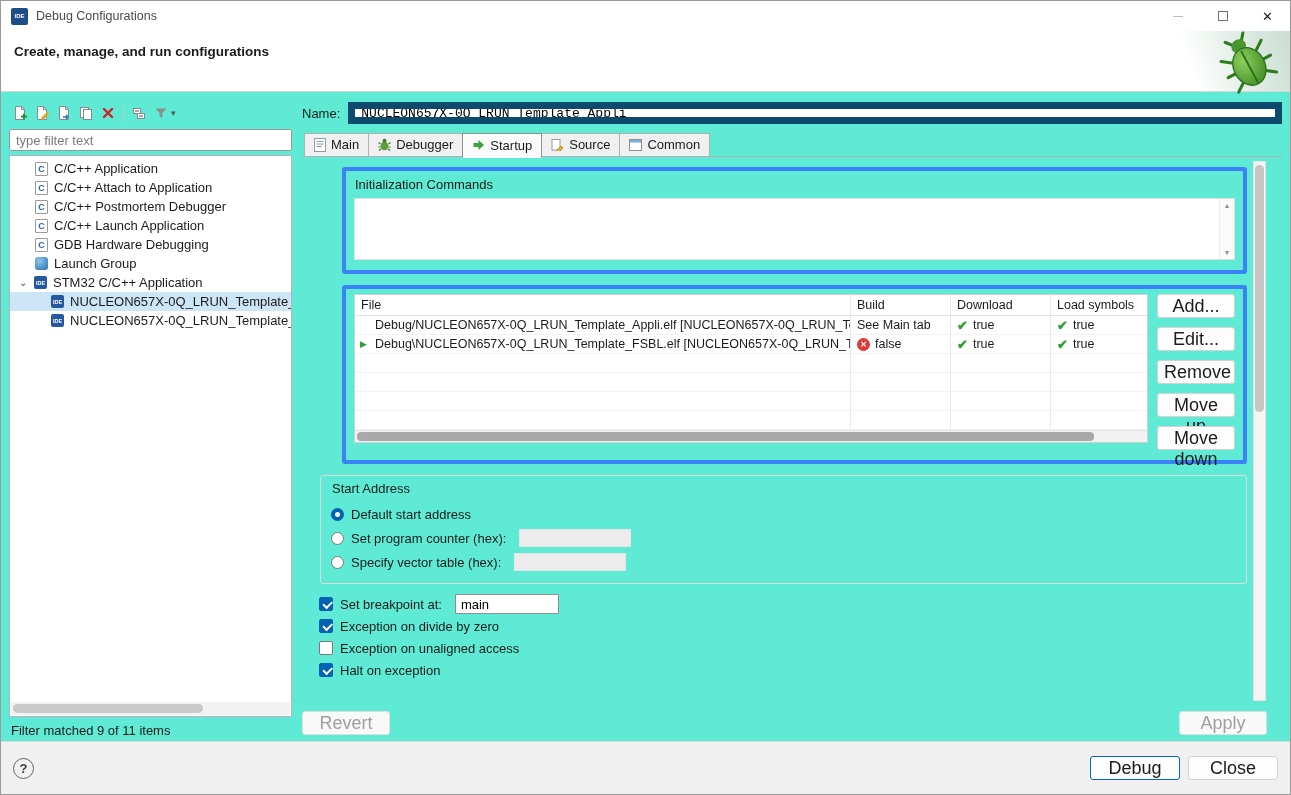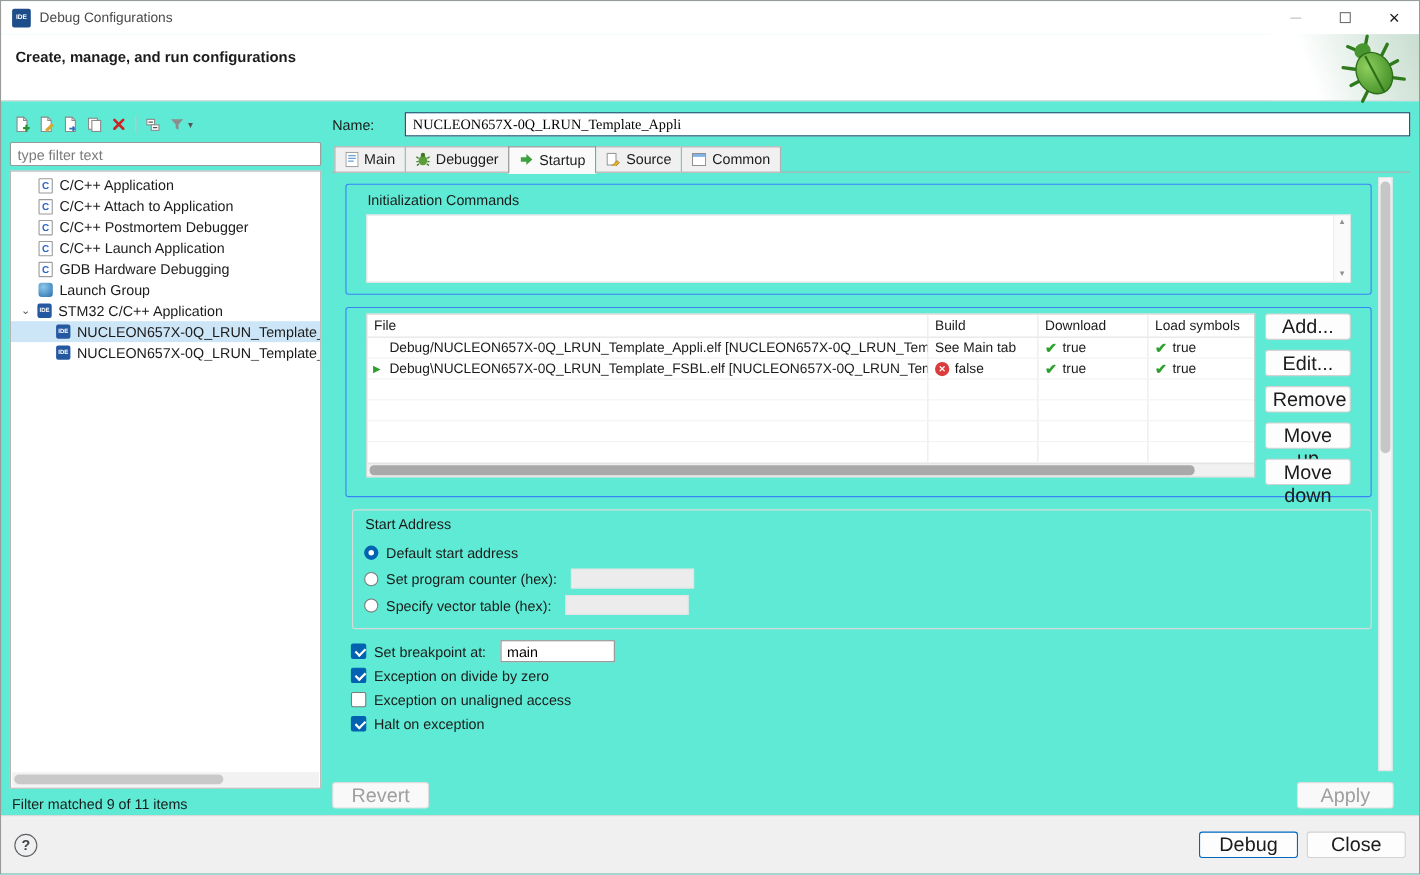--- a/index.html
+++ b/index.html
@@ -55,33 +55,33 @@
     display:flex; align-items:center; justify-content:center; border-radius:2px; }
   .tlabel { overflow:hidden; text-overflow:clip; }
   .tree-hscroll { position:absolute; left:1px; right:1px; bottom:1px; height:13px; background:#f2f2f2; }
   .tree-hscroll .thumb { position:absolute; left:2px; top:2px; height:9px; width:68%; background:#c9c9c9; border-radius:5px; }
   .left-status { height:24px; padding:6px 0 0 2px; font-size:13px; }
 
   
   .right-panel { flex:1; display:flex; flex-direction:column; min-width:0; }
   .name-row { display:flex; align-items:center; gap:8px; flex:0 0 auto; }
   .name-label { font-size:13px; }
-  .name-input { flex:1; height:22px; border:1px solid #0c4a6e; padding:0 6px; font-family:Liberation Serif, serif; font-size:13px; outline:none; background:#fff;margin-left:20px; }
+  .name-input { flex:1; height:22px; border:7px solid #0c4a6e; padding:0 6px; font-family:Liberation Mono, monospace; font-size:13px; outline:none; background:#fff; }
   .tabs { display:flex; margin-top:9px; padding-left:2px; position:relative; z-index:2; flex:0 0 auto; }
   .tab { display:flex; align-items:center; gap:5px; padding:3px 9px 4px; font-size:13px; border:1px solid #b0b0b0;
     border-right:none; background:#f0f0f0; }
   .tab:last-child { border-right:1px solid #b0b0b0; }
   .tab.active { background:#fafafa; border-color:#8e8e8e; border-bottom:1px solid #fafafa; margin-bottom:-1px;
     border-right:1px solid #8e8e8e; }
   .tab.active + .tab { border-left:none; }
   .content { flex:1; position:relative; border-top:1px solid #b0b0b0; margin-top:-1px; padding:10px 35px 0 12px; overflow:hidden; min-height:0; }
   .vscroll { position:absolute; top:4px; bottom:3px; right:16px; width:13px; background:#f5f5f5; border:1px solid #e3e3e3; }
   .vscroll .thumb { position:absolute; width:9px; left:1px; top:3px; height:46%; background:#c6c6c6; border-radius:5px; }
 
-  .group { border:1px solid #3b82f6; border-radius:3px; padding:5px 18px 10px; margin-bottom:11px; }
+  .group { border:4px solid #3b82f6; border-radius:3px; padding:5px 8px 10px; margin-bottom:11px;margin-left:28px; }
   .group-title { font-size:13px; margin:1px 0 6px 1px; }
 
   .init-box { height:62px; background:#fff; border:1px solid #e0e0e0; position:relative; }
   .scroll-col { position:absolute; right:0; top:0; bottom:0; width:15px; display:flex; flex-direction:column;
     justify-content:space-between; align-items:center; color:#8f8f8f; font-size:7px; padding:3px 0; background:#fafafa; border-left:1px solid #ededed; }
 
   .load-flex { display:flex; align-items:flex-start; gap:9px; }
   .table-wrap { flex:1; border:1px solid #cfcfcf; background:#fff; min-width:0;text-align:center; }
   .trow { display:grid; grid-template-columns:minmax(0,1fr) 100px 100px 96px; height:19px; align-items:stretch;
     font-size:12.5px; border-bottom:1px solid #f2f2f2; }

